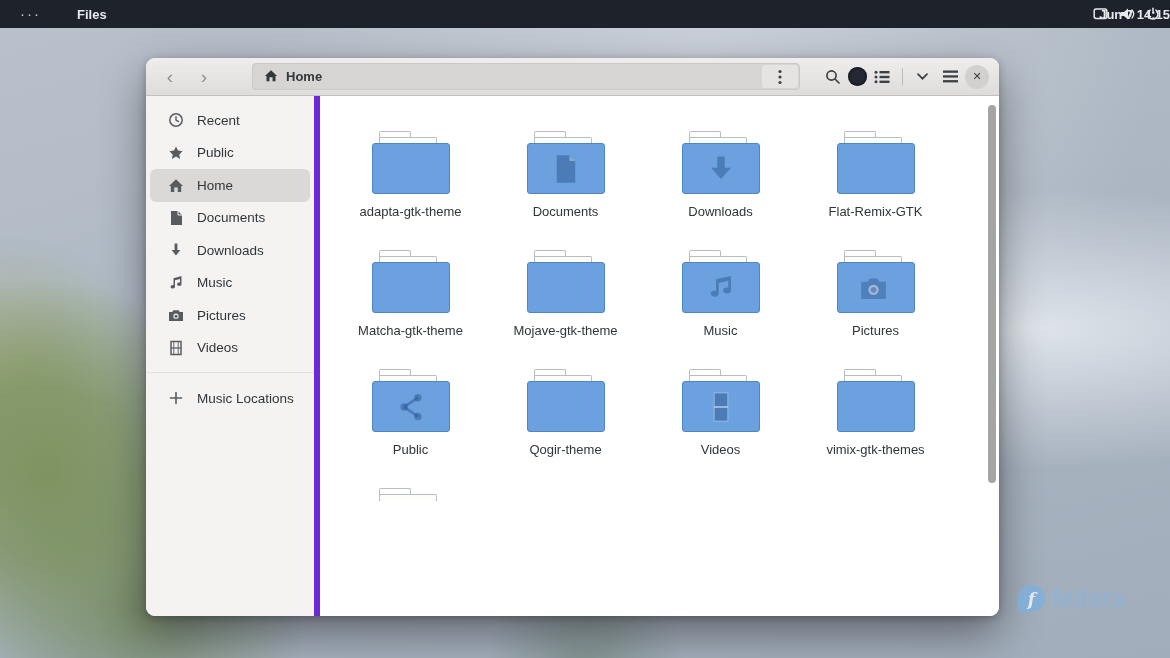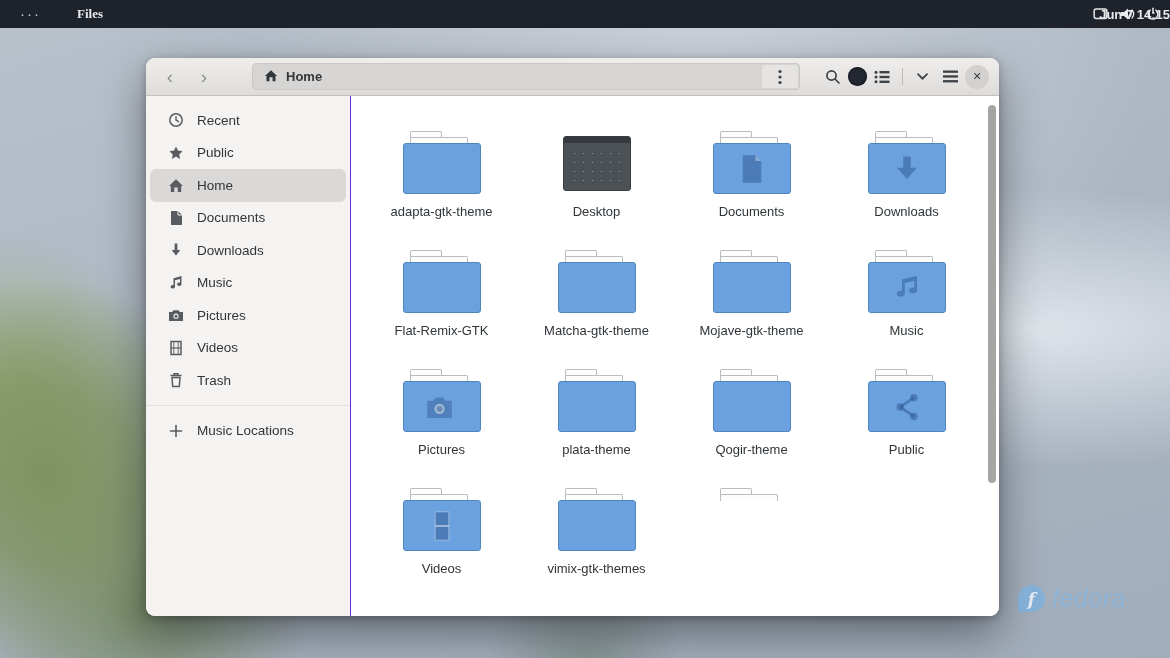--- a/index.html
+++ b/index.html
@@ -14,21 +14,21 @@
       radial-gradient(ellipse at 88% 50%, rgba(232,237,242,.85) 0%, rgba(232,237,242,0) 30%),
       radial-gradient(ellipse at 60% 10%, rgba(205,211,219,.9) 0%, rgba(205,211,219,0) 45%),
       radial-gradient(ellipse at 50% 102%, rgba(105,125,110,.55) 0%, rgba(105,125,110,0) 12%),
       linear-gradient(165deg,#b9c1cb 0%,#adb7c3 45%,#a2adbb 100%);
   }
 
   
   .topbar { position:absolute; left:0; top:0; width:1170px; height:28px;
     background:#1d222b; display:flex; align-items:center; color:#e7e9ec; }
   .tb-dots { margin-left:14px; letter-spacing:2px; color:#c6cad0; font-size:15px; line-height:10px; padding:4px 6px; }
-  .tb-app { margin-left:22px; font-weight:bold; font-size:13px; padding:4px 8px;font-family:Liberation Serif, serif; }
+  .tb-app { margin-left:22px; font-weight:bold; font-size:13px; padding:4px 8px; }
   .tb-clock { position:absolute; left:12px; right:0; text-align:right; font-weight:bold; font-size:13px; pointer-events:none; }
   .tb-right { position:absolute; right:10px; top:0; height:28px; display:flex; align-items:center; gap:11px; }
   .tb-right svg { display:block; }
 
   
   .window { position:absolute; left:146px; top:58px; width:853px; height:558px;
     border-radius:9px; overflow:hidden; box-shadow:0 18px 45px rgba(0,0,0,.42), 0 2px 8px rgba(0,0,0,.25);
     display:flex; flex-direction:column; background:#fff; }
 
   .headerbar { height:38px; flex:none; background:linear-gradient(#efeeed,#dddcdb);
@@ -44,21 +44,21 @@
   .hb-btn { display:flex; align-items:center; justify-content:center; width:26px; height:26px; color:#3d4145; }
   .dark-circle { width:19px; height:19px; border-radius:50%; background:#232833; box-shadow:inset 0 0 3px #000; }
   .view-group { display:flex; align-items:center; gap:7px; }
   .vsep { width:1px; height:17px; background:#bdbcba; }
   .close-btn { width:24px; height:24px; border-radius:50%; background:#d2d1cf; display:flex;
     align-items:center; justify-content:center; color:#3b3f43; font-size:11px; font-weight:bold; }
 
   .body-row { flex:1; display:flex; min-height:0; }
 
   
-  .sidebar { width:205px; flex:none; background:#f4f3f2; border-right:1px solid #6d28d9; padding-top:8px; position:relative; }
+  .sidebar { width:174px; flex:none; background:#f4f3f2; border-right:6px solid #6d28d9; padding-top:8px; position:relative; }
   .side-item { height:32.5px; display:flex; align-items:center; gap:13px; padding-left:18px;
     margin:0 4px; border-radius:6px; color:#31363a; font-size:13.5px; }
   .side-item.selected { background:#dbd9d7; }
   .side-item .ic { width:16px; height:16px; color:#585c60; display:flex; align-items:center; justify-content:center; }
   .side-sep { height:1px; background:#e3e1df; margin:8px 0 9px 0; }
 
   
   .content { flex:1; position:relative; background:#ffffff; overflow:hidden; }
   .grid { position:absolute; left:13px; top:28px; display:grid;
     grid-template-columns:repeat(4,155px); grid-auto-rows:119px; }
@@ -81,21 +81,21 @@
     background-image:radial-gradient(circle, rgba(140,180,230,.8) 0.8px, transparent 1px);
     background-size:9px 9px; }
 
   .scroll-thumb { position:absolute; right:3px; top:9px; width:8px; height:378px; background:#a5a5a3; border-radius:4px; }
 
   
   .watermark { position:absolute; left:1018px; top:584px; display:flex; align-items:center; gap:7px; opacity:.85; }
   .wm-logo { width:27px; height:27px; border-radius:50% 50% 50% 14%; background:#7fb0db; color:#eef5fb;
     display:flex; align-items:center; justify-content:center; font-size:17px; font-weight:bold;
     font-family:"DejaVu Serif",serif; font-style:italic; }
-  .wm-text { color:#87b5de; font-size:25px; letter-spacing:.5px; font-family:"Liberation Sans",sans-serif;font-style:italic; }
+  .wm-text { color:#87b5de; font-size:25px; letter-spacing:.5px; font-family:"Liberation Sans",sans-serif; }
 </style>
 </head>
 <body>
 
 <div class="topbar">
   <div class="tb-dots">···</div>
   <div class="tb-app">Files</div>
   <div class="tb-clock">Jun 7 14:15</div>
   <div class="tb-right">
     <span>
@@ -243,30 +243,20 @@
           <div class="side-item">
             <span class="ic">
               <svg width="14" height="16" viewBox="0 0 14 16">
                 <rect x="2" y="1.5" width="10" height="13" fill="none" stroke="currentColor" stroke-width="1.5"></rect>
                 <path d="M2 8h10" stroke="currentColor" stroke-width="1.2"></path>
                 <path d="M4.8 1.5v13M9.2 1.5v13" stroke="currentColor" stroke-width="0.9"></path>
               </svg>
             </span>
             <span>Videos</span>
           </div>
-          <div class="side-item">
-            <span class="ic">
-              <svg width="14" height="16" viewBox="0 0 14 16">
-                <path d="M1.5 3.5h11" stroke="currentColor" stroke-width="1.5"></path>
-                <path d="M5 3.3V1.8h4v1.5" fill="none" stroke="currentColor" stroke-width="1.4"></path>
-                <path d="M3 5.5h8l-.7 9H3.7z" fill="none" stroke="currentColor" stroke-width="1.5"></path>
-              </svg>
-            </span>
-            <span>Trash</span>
-          </div>
         </div>
       <div class="side-sep"></div>
       <div>
           <div class="side-item">
             <span class="ic">
               <svg width="14" height="14" viewBox="0 0 14 14">
                 <path d="M7 1.5v11M1.5 7h11" stroke="currentColor" stroke-width="1.6" stroke-linecap="round"></path>
               </svg>
             </span>
             <span>Music Locations</span>
@@ -276,26 +266,20 @@
 
     <div class="content">
       <div class="grid">
           <div class="cell">
             <div class="ficon">
               <div class="folder-tab"></div>
               <div class="folder-tab2"></div>
               <div class="folder-body"></div>
             </div>
             <div class="fname">adapta-gtk-theme</div>
-          </div>
-          <div class="cell">
-            <div class="ficon">
-              <div class="desktop-icon"></div>
-            </div>
-            <div class="fname">Desktop</div>
           </div>
           <div class="cell">
             <div class="ficon">
               <div class="folder-tab"></div>
               <div class="folder-tab2"></div>
               <div class="folder-body">
                 <svg width="26" height="30" viewBox="0 0 22 26">
                   <path d="M3 1h11l5 5v19H3z" fill="currentColor"></path>
                   <path d="M14 1v5h5z" fill="rgba(255,255,255,.35)"></path>
                 </svg>
@@ -357,56 +341,48 @@
               <div class="folder-tab2"></div>
               <div class="folder-body">
                 <svg width="32" height="26" viewBox="0 0 26 20">
                   <path d="M1 5h5l2-2.8h6L16 5h5v14H1z" fill="currentColor" opacity=".9"></path>
                   <circle cx="11" cy="11.5" r="4.2" fill="rgba(255,255,255,.45)"></circle>
                   <circle cx="11" cy="11.5" r="2.4" fill="currentColor"></circle>
                 </svg>
               </div>
             </div>
             <div class="fname">Pictures</div>
-          </div>
-          <div class="cell">
-            <div class="ficon">
-              <div class="folder-tab"></div>
-              <div class="folder-tab2"></div>
-              <div class="folder-body"></div>
-            </div>
-            <div class="fname">plata-theme</div>
-          </div>
-          <div class="cell">
-            <div class="ficon">
-              <div class="folder-tab"></div>
-              <div class="folder-tab2"></div>
-              <div class="folder-body"></div>
-            </div>
-            <div class="fname">Qogir-theme</div>
           </div>
           <div class="cell">
             <div class="ficon">
               <div class="folder-tab"></div>
               <div class="folder-tab2"></div>
               <div class="folder-body">
                 <svg width="28" height="30" viewBox="0 0 22 24">
                   <circle cx="16.5" cy="4.5" r="3" fill="currentColor"></circle>
                   <circle cx="5.5" cy="12" r="3" fill="currentColor"></circle>
                   <circle cx="16.5" cy="19.5" r="3" fill="currentColor"></circle>
                   <path d="M5.5 12l11-7.5M5.5 12l11 7.5" stroke="currentColor" stroke-width="2.2"></path>
                 </svg>
               </div>
             </div>
             <div class="fname">Public</div>
           </div>
           <div class="cell">
             <div class="ficon">
               <div class="folder-tab"></div>
               <div class="folder-tab2"></div>
+              <div class="folder-body"></div>
+            </div>
+            <div class="fname">Qogir-theme</div>
+          </div>
+          <div class="cell">
+            <div class="ficon">
+              <div class="folder-tab"></div>
+              <div class="folder-tab2"></div>
               <div class="folder-body">
                 <svg width="22" height="32" viewBox="0 0 16 26">
                   <rect x="2.5" y="1.5" width="11" height="23" fill="currentColor"></rect>
                   <path d="M2.5 13h11" stroke="rgba(255,255,255,.45)" stroke-width="1.6"></path>
                   <rect x="2.5" y="1.5" width="11" height="23" fill="none" stroke="rgba(255,255,255,.3)" stroke-width="1"></rect>
                 </svg>
               </div>
             </div>
             <div class="fname">Videos</div>
           </div>

